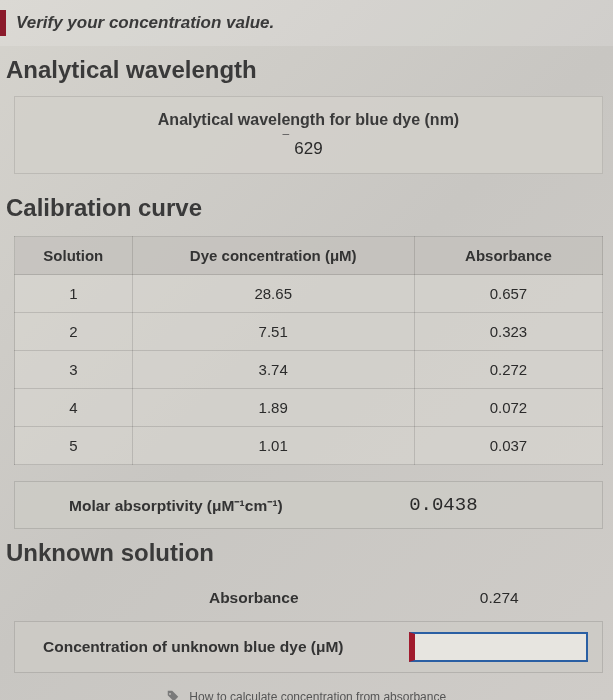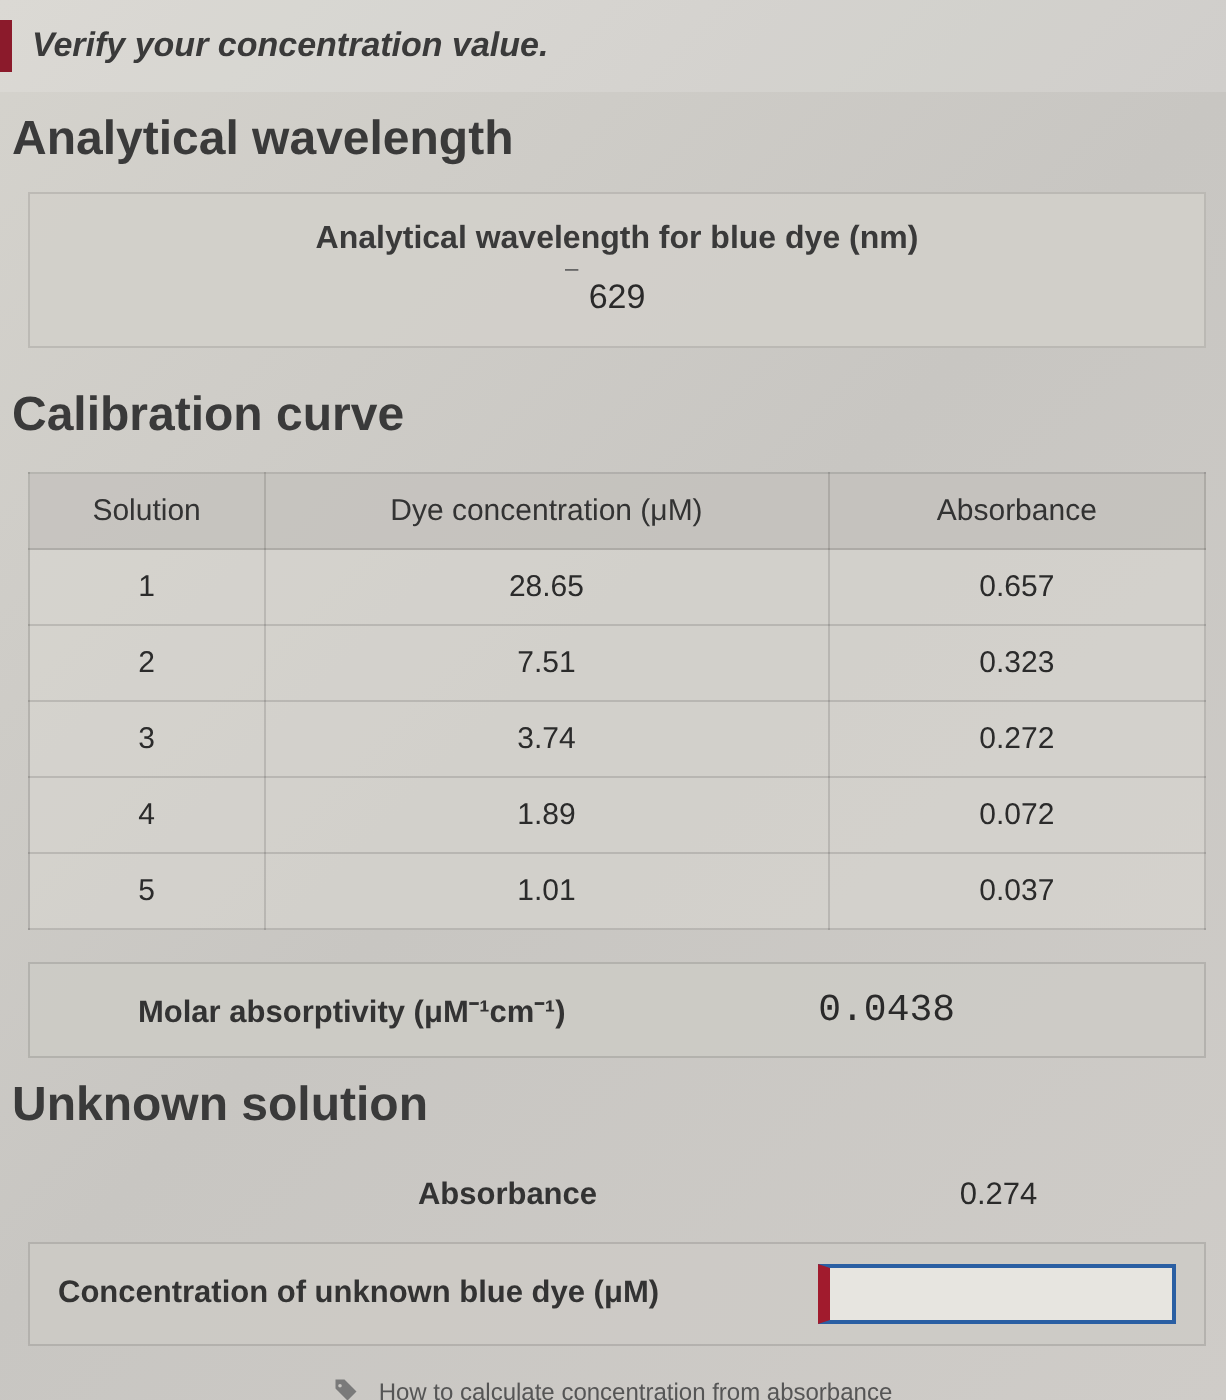--- a/index.html
+++ b/index.html
@@ -72,21 +72,21 @@
     border-collapse: collapse;
     width: calc(100% - 24px);
   }
   .calib-table th, .calib-table td {
     border: 1px solid rgba(0,0,0,0.12);
     padding: 10px 8px;
     font-size: 15px;
   }
   .calib-table th {
     background: rgba(195,193,188,0.7);
-    font-weight: 400;
+    font-weight: 700;
     color: #333;
   }
   .calib-table td {
     background: rgba(220,218,212,0.5);
     text-align: center;
     color: #2b2b2b;
   }
   .col-sol { width: 20%; }
   .col-conc { width: 48%; }
   .col-abs { width: 32%; }
@@ -133,20 +133,21 @@
   .unk-conc-row {
     background: rgba(205,203,197,0.8);
     border: 1px solid rgba(0,0,0,0.12);
     padding: 10px 14px;
   }
   .unk-conc-row .lbl {
     flex: 1;
     font-weight: 700;
     font-size: 15.5px;
     color: #333;
+    margin-left: 14px;
   }
   .conc-input {
     width: 32%;
     height: 30px;
     border: 2px solid #2a5fa3;
     border-left: 6px solid #a11b2d;
     background: #e7e5e0;
     outline: none;
     font-size: 15px;
     padding: 0 6px;

